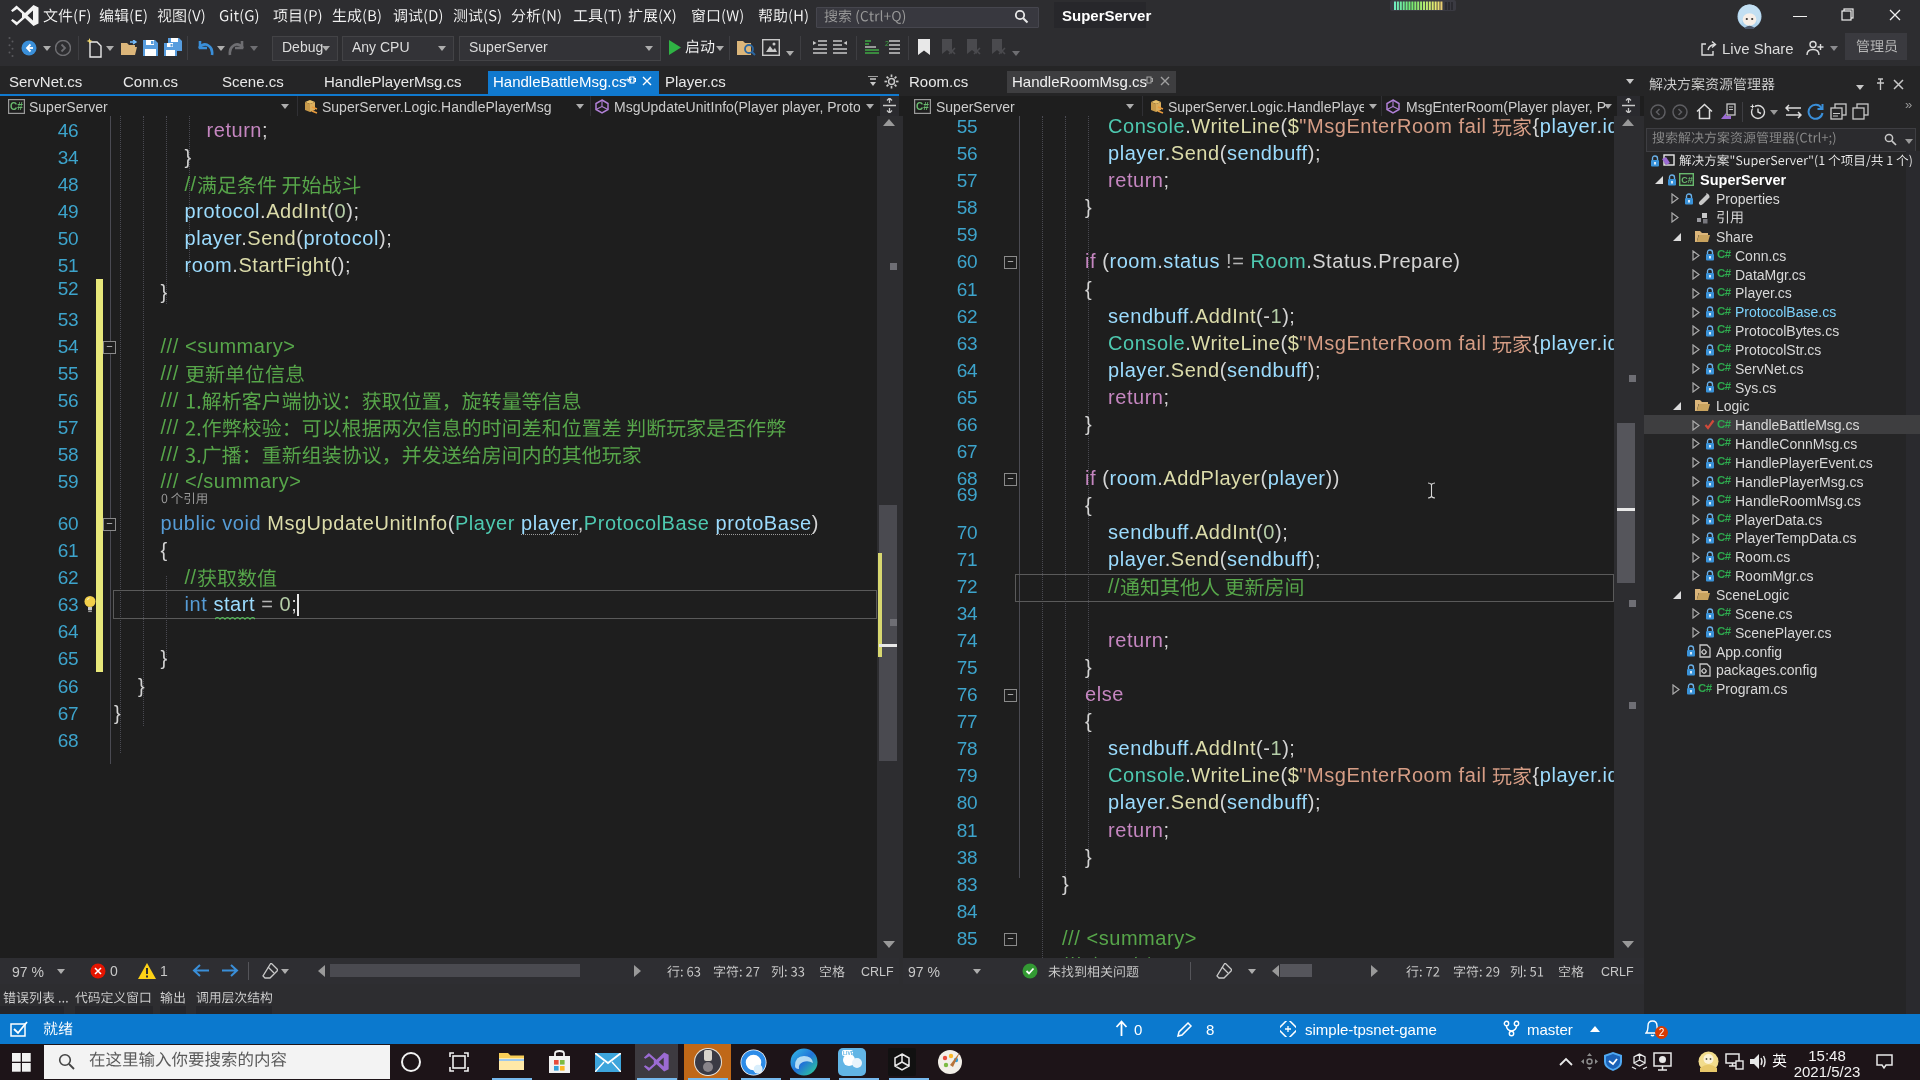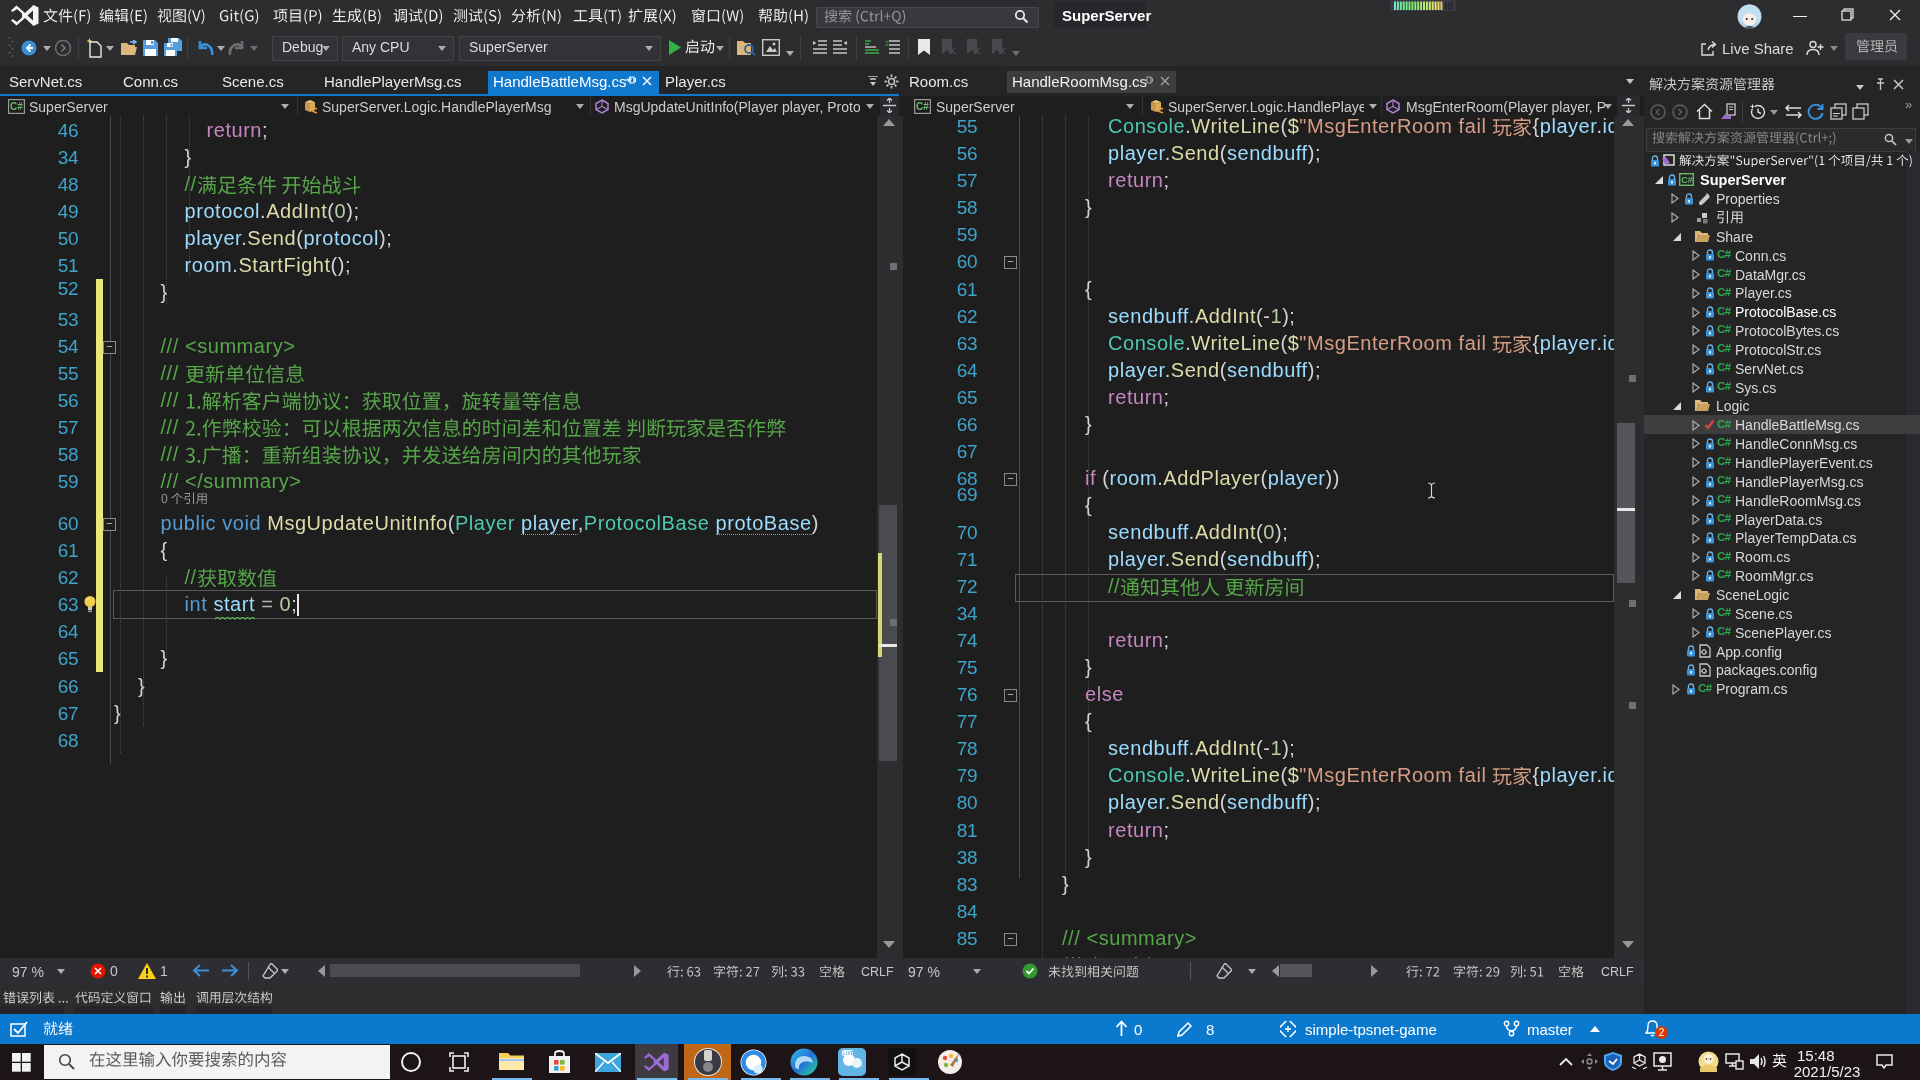--- a/index.html
+++ b/index.html
@@ -457,20 +457,21 @@
     <div class="a" style="left:101px;top:356.85px;width:11px;height:11px;border:1px solid #8A8A8A;background:#1E1E1E;font-size:11px;line-height:9px;text-align:center;color:#C8C8C8">−</div>
     <div class="a" style="left:101px;top:573.25px;width:11px;height:11px;border:1px solid #8A8A8A;background:#1E1E1E;font-size:11px;line-height:9px;text-align:center;color:#C8C8C8">−</div>
     <div class="a" style="left:101px;top:816.7px;width:11px;height:11px;border:1px solid #8A8A8A;background:#1E1E1E;font-size:11px;line-height:9px;text-align:center;color:#C8C8C8">−</div>
     <div class="a" style="left:112px;top:457.55px;width:597px;height:26px;border:1px solid #5A5A5A"></div>
     <div class="cl" style="left:205px;top:-2.8px"><span class="t">Console</span><span class="pu">.</span><span class="m">WriteLine</span><span class="pu">(</span><span class="m">$</span><span class="s">"MsgEnterRoom fail </span><svg style="display:inline-block;vertical-align:-5px" width="40" height="21" viewBox="0 -17.60 40 21">
         <path fill="#D69D85" d="M8.6 -15.4L8.6 -14L18.1 -14L18.1 -15.4ZM0.7 -2.3L1 -0.8C2.9 -1.3 5.6 -2.1 8.1 -2.8L7.9 -4.1L5 -3.4L5 -8L7.3 -8L7.3 -9.4L5 -9.4L5 -13.9L7.6 -13.9L7.6 -15.3L0.9 -15.3L0.9 -13.9L3.6 -13.9L3.6 -9.4L1.2 -9.4L1.2 -8L3.6 -8L3.6 -3ZM7.8 -9.6L7.8 -8.2L10.5 -8.2C10.3 -3.7 9.7 -1 5.6 0.5C5.9 0.8 6.4 1.3 6.5 1.6C10.9 -0 11.7 -3.2 11.9 -8.2L14.2 -8.2L14.2 -0.6C14.2 1 14.5 1.5 15.9 1.5C16.2 1.5 17.4 1.5 17.7 1.5C19 1.5 19.3 0.7 19.5 -2.1C19 -2.2 18.4 -2.4 18.1 -2.7C18 -0.3 18 0.1 17.6 0.1C17.3 0.1 16.4 0.1 16.2 0.1C15.7 0.1 15.7 -0 15.7 -0.6L15.7 -8.2L19.2 -8.2L19.2 -9.6ZM28.5 -16.5C28.7 -16 29 -15.5 29.2 -15L21.7 -15L21.7 -10.9L23.1 -10.9L23.1 -13.6L36.9 -13.6L36.9 -10.9L38.5 -10.9L38.5 -15L31 -15C30.8 -15.6 30.4 -16.3 30 -16.9ZM35.8 -9.6C34.7 -8.6 32.9 -7.3 31.4 -6.3C31 -7.4 30.3 -8.4 29.3 -9.3C29.8 -9.7 30.3 -10 30.7 -10.4L35.8 -10.4L35.8 -11.7L24.2 -11.7L24.2 -10.4L28.8 -10.4C26.8 -9.1 24.1 -8.1 21.6 -7.5C21.9 -7.2 22.3 -6.6 22.4 -6.3C24.3 -6.9 26.4 -7.7 28.2 -8.7C28.6 -8.3 28.9 -7.9 29.2 -7.5C27.5 -6.2 24.1 -4.8 21.6 -4.1C21.8 -3.8 22.2 -3.3 22.3 -3C24.7 -3.7 27.8 -5.1 29.8 -6.5C30 -6 30.2 -5.5 30.3 -5.1C28.3 -3.3 24.4 -1.4 21.2 -0.6C21.5 -0.3 21.8 0.3 22 0.6C24.9 -0.2 28.3 -1.9 30.6 -3.6C30.8 -2 30.4 -0.7 29.8 -0.2C29.5 0.1 29.1 0.2 28.5 0.2C28.1 0.2 27.4 0.2 26.7 0.1C27 0.5 27.1 1.1 27.1 1.5C27.8 1.5 28.4 1.6 28.8 1.6C29.7 1.6 30.3 1.4 30.9 0.9C32 0 32.5 -2.5 31.8 -5.1L32.8 -5.6C33.9 -2.7 35.8 -0.4 38.3 0.8C38.5 0.4 39 -0.2 39.3 -0.5C36.8 -1.5 34.9 -3.7 33.9 -6.4C35 -7.1 36.1 -7.9 37 -8.6Z"></path>
       </svg><span class="pu">{</span><span class="v">player</span><span class="pu">.</span><span class="v">id</span></div>
     <div class="cl" style="left:205px;top:24.25px"><span class="v">player</span><span class="pu">.</span><span class="m">Send</span><span class="pu">(</span><span class="v">sendbuff</span><span class="pu">);</span></div>
     <div class="cl" style="left:205px;top:51.3px"><span class="c2">return</span><span class="pu">;</span></div>
     <div class="cl" style="left:182px;top:78.35px"><span class="pu">}</span></div>
+    <div class="cl" style="left:182px;top:132.45px"><span class="c2">if</span> <span class="pu">(</span><span class="v">room</span><span class="pu">.</span><span class="v">status</span> <span class="op">!=</span> <span class="t">Room</span><span class="pu">.Status.Prepare)</span></div>
     <div class="cl" style="left:182px;top:159.5px"><span class="pu">{</span></div>
     <div class="cl" style="left:205px;top:186.55px"><span class="v">sendbuff</span><span class="pu">.</span><span class="m">AddInt</span><span class="pu">(-</span><span class="n">1</span><span class="pu">);</span></div>
     <div class="cl" style="left:205px;top:213.6px"><span class="t">Console</span><span class="pu">.</span><span class="m">WriteLine</span><span class="pu">(</span><span class="m">$</span><span class="s">"MsgEnterRoom fail </span><svg style="display:inline-block;vertical-align:-5px" width="40" height="21" viewBox="0 -17.60 40 21">
         <path fill="#D69D85" d="M8.6 -15.4L8.6 -14L18.1 -14L18.1 -15.4ZM0.7 -2.3L1 -0.8C2.9 -1.3 5.6 -2.1 8.1 -2.8L7.9 -4.1L5 -3.4L5 -8L7.3 -8L7.3 -9.4L5 -9.4L5 -13.9L7.6 -13.9L7.6 -15.3L0.9 -15.3L0.9 -13.9L3.6 -13.9L3.6 -9.4L1.2 -9.4L1.2 -8L3.6 -8L3.6 -3ZM7.8 -9.6L7.8 -8.2L10.5 -8.2C10.3 -3.7 9.7 -1 5.6 0.5C5.9 0.8 6.4 1.3 6.5 1.6C10.9 -0 11.7 -3.2 11.9 -8.2L14.2 -8.2L14.2 -0.6C14.2 1 14.5 1.5 15.9 1.5C16.2 1.5 17.4 1.5 17.7 1.5C19 1.5 19.3 0.7 19.5 -2.1C19 -2.2 18.4 -2.4 18.1 -2.7C18 -0.3 18 0.1 17.6 0.1C17.3 0.1 16.4 0.1 16.2 0.1C15.7 0.1 15.7 -0 15.7 -0.6L15.7 -8.2L19.2 -8.2L19.2 -9.6ZM28.5 -16.5C28.7 -16 29 -15.5 29.2 -15L21.7 -15L21.7 -10.9L23.1 -10.9L23.1 -13.6L36.9 -13.6L36.9 -10.9L38.5 -10.9L38.5 -15L31 -15C30.8 -15.6 30.4 -16.3 30 -16.9ZM35.8 -9.6C34.7 -8.6 32.9 -7.3 31.4 -6.3C31 -7.4 30.3 -8.4 29.3 -9.3C29.8 -9.7 30.3 -10 30.7 -10.4L35.8 -10.4L35.8 -11.7L24.2 -11.7L24.2 -10.4L28.8 -10.4C26.8 -9.1 24.1 -8.1 21.6 -7.5C21.9 -7.2 22.3 -6.6 22.4 -6.3C24.3 -6.9 26.4 -7.7 28.2 -8.7C28.6 -8.3 28.9 -7.9 29.2 -7.5C27.5 -6.2 24.1 -4.8 21.6 -4.1C21.8 -3.8 22.2 -3.3 22.3 -3C24.7 -3.7 27.8 -5.1 29.8 -6.5C30 -6 30.2 -5.5 30.3 -5.1C28.3 -3.3 24.4 -1.4 21.2 -0.6C21.5 -0.3 21.8 0.3 22 0.6C24.9 -0.2 28.3 -1.9 30.6 -3.6C30.8 -2 30.4 -0.7 29.8 -0.2C29.5 0.1 29.1 0.2 28.5 0.2C28.1 0.2 27.4 0.2 26.7 0.1C27 0.5 27.1 1.1 27.1 1.5C27.8 1.5 28.4 1.6 28.8 1.6C29.7 1.6 30.3 1.4 30.9 0.9C32 0 32.5 -2.5 31.8 -5.1L32.8 -5.6C33.9 -2.7 35.8 -0.4 38.3 0.8C38.5 0.4 39 -0.2 39.3 -0.5C36.8 -1.5 34.9 -3.7 33.9 -6.4C35 -7.1 36.1 -7.9 37 -8.6Z"></path>
       </svg><span class="pu">{</span><span class="v">player</span><span class="pu">.</span><span class="v">id</span></div>
     <div class="cl" style="left:205px;top:240.65px"><span class="v">player</span><span class="pu">.</span><span class="m">Send</span><span class="pu">(</span><span class="v">sendbuff</span><span class="pu">);</span></div>
     <div class="cl" style="left:205px;top:267.7px"><span class="c2">return</span><span class="pu">;</span></div>
     <div class="cl" style="left:182px;top:294.75px"><span class="pu">}</span></div>
     <div class="cl" style="left:182px;top:348.85px"><span class="c2">if</span> <span class="pu">(</span><span class="v">room</span><span class="pu">.</span><span class="m">AddPlayer</span><span class="pu">(</span><span class="v">player</span><span class="pu">))</span></div>
     <div class="cl" style="left:182px;top:375.9px"><span class="pu">{</span></div>
@@ -785,21 +786,21 @@
 <div class="a" style="left:1735px;top:285.35px;font-size:14px;color:#D8D8D8;white-space:pre;">Player.cs</div>
 <svg class="a" style="left:1692px;top:306.5px" width="8" height="11" viewBox="0 0 8 11">
     <path d="M1 1 L7 5.5 L1 10 Z" fill="none" stroke="#AAAAAA" stroke-width="1.2"></path>
   </svg>
 <svg class="a" style="left:1705px;top:306.0px" width="10" height="12" viewBox="0 0 10 12">
     <path d="M2.5 5 V3.5 Q2.5 1 5 1 Q7.5 1 7.5 3.5 V5" fill="none" stroke="#6AB0E8" stroke-width="1.4"></path>
     <rect x="1" y="5" width="8" height="6.5" rx="1" fill="#3A93D9"></rect>
     <rect x="4.2" y="7" width="1.6" height="2.5" fill="#fff"></rect>
   </svg>
 <div class="a" style="left:1717px;top:304.5px;font-size:11.5px;font-weight:bold;color:#2EA94E;letter-spacing:-0.5px">C#</div>
-<div class="a" style="left:1735px;top:304.2px;font-size:14px;color:#ffffff;white-space:pre;">ProtocolBase.cs</div>
+<div class="a" style="left:1735px;top:304.2px;font-size:14px;color:#7dd3fc;white-space:pre;">ProtocolBase.cs</div>
 <svg class="a" style="left:1692px;top:325.35px" width="8" height="11" viewBox="0 0 8 11">
     <path d="M1 1 L7 5.5 L1 10 Z" fill="none" stroke="#AAAAAA" stroke-width="1.2"></path>
   </svg>
 <svg class="a" style="left:1705px;top:324.85px" width="10" height="12" viewBox="0 0 10 12">
     <path d="M2.5 5 V3.5 Q2.5 1 5 1 Q7.5 1 7.5 3.5 V5" fill="none" stroke="#6AB0E8" stroke-width="1.4"></path>
     <rect x="1" y="5" width="8" height="6.5" rx="1" fill="#3A93D9"></rect>
     <rect x="4.2" y="7" width="1.6" height="2.5" fill="#fff"></rect>
   </svg>
 <div class="a" style="left:1717px;top:323.35px;font-size:11.5px;font-weight:bold;color:#2EA94E;letter-spacing:-0.5px">C#</div>
 <div class="a" style="left:1735px;top:323.05px;font-size:14px;color:#D8D8D8;white-space:pre;">ProtocolBytes.cs</div>
@@ -1117,16 +1118,16 @@
     <path d="M4 13 H11 M7.5 10 V13" stroke="#E8E8E8" stroke-width="1.5"></path>
     <rect x="11" y="8" width="7" height="8" fill="#1D1418" stroke="#E8E8E8" stroke-width="1.4"></rect>
   </svg>
 <svg class="a" style="left:1749px;top:1053px" width="19" height="17" viewBox="0 0 19 17">
     <path d="M1 6 H5 L10 1 V16 L5 11 H1 Z" fill="#E8E8E8"></path>
     <path d="M12 5 Q14 8.5 12 12 M14.5 3 Q17.5 8.5 14.5 14" stroke="#E8E8E8" stroke-width="1.4" fill="none"></path>
   </svg>
 <svg class="a" style="left:1772px;top:1053px" width="17" height="16" viewBox="0 -13.20 17 16">
     <path fill="#FFFFFF" d="M6.9 -9.4L6.9 -7.7L2.4 -7.7L2.4 -4.2L0.9 -4.2L0.9 -3.1L6.5 -3.1C5.9 -1.8 4.3 -0.6 0.6 0.3C0.8 0.5 1.1 1 1.3 1.2C5.2 0.3 6.9 -1.1 7.6 -2.7C8.8 -0.5 10.8 0.7 13.8 1.2C14 0.9 14.3 0.4 14.5 0.2C11.6 -0.2 9.6 -1.2 8.5 -3.1L14.2 -3.1L14.2 -4.2L12.7 -4.2L12.7 -7.7L8 -7.7L8 -9.4ZM3.5 -4.2L3.5 -6.7L6.9 -6.7L6.9 -5.3C6.9 -4.9 6.8 -4.5 6.8 -4.2ZM11.6 -4.2L8 -4.2C8 -4.5 8 -4.9 8 -5.2L8 -6.7L11.6 -6.7ZM9.6 -12.6L9.6 -11.2L5.3 -11.2L5.3 -12.6L4.2 -12.6L4.2 -11.2L1 -11.2L1 -10.2L4.2 -10.2L4.2 -8.6L5.3 -8.6L5.3 -10.2L9.6 -10.2L9.6 -8.6L10.7 -8.6L10.7 -10.2L13.9 -10.2L13.9 -11.2L10.7 -11.2L10.7 -12.6Z"></path>
   </svg>
-<div class="a" style="left:1797px;top:1047px;font-size:15px;color:#F2F2F2;white-space:pre;width:60px;text-align:left">15:48</div>
+<div class="a" style="left:1797px;top:1047px;font-size:15px;color:#F2F2F2;white-space:pre;width:60px;text-align:center">15:48</div>
 <div class="a" style="left:1790px;top:1063px;font-size:15px;color:#F2F2F2;white-space:pre;width:74px;text-align:center">2021/5/23</div>
 <svg class="a" style="left:1876px;top:1054px" width="17" height="16" viewBox="0 0 17 16">
     <path d="M1 1 H16 V11 H10 L8 14 L6 11 H1 Z" fill="none" stroke="#E8E8E8" stroke-width="1.5"></path>
   </svg>
 </body></html>

